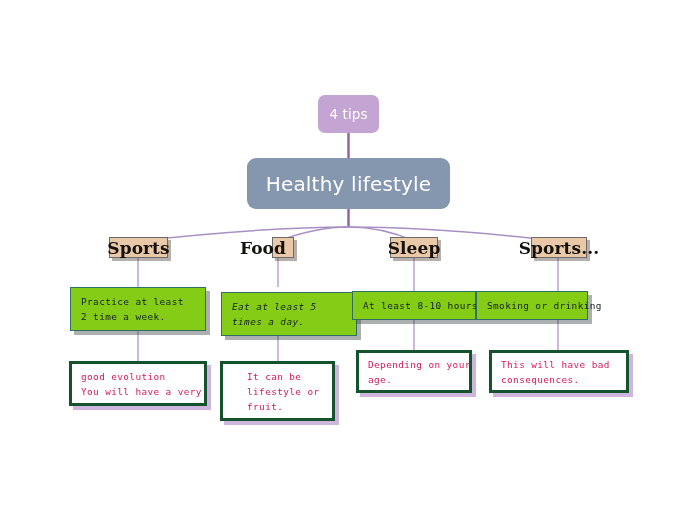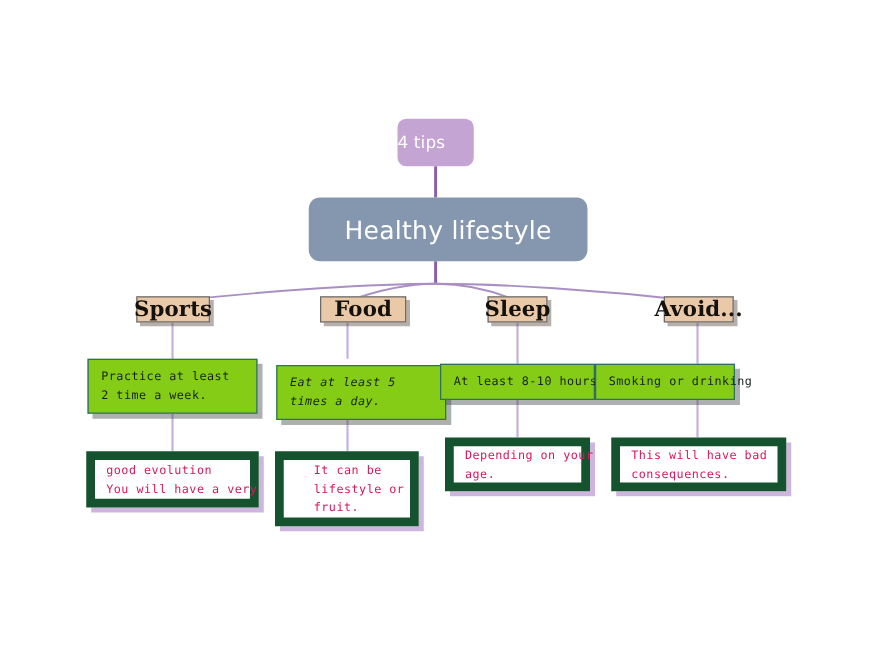--- a/index.html
+++ b/index.html
@@ -34,34 +34,35 @@
     position: absolute;
     left: 318px;
     top: 95px;
     width: 61px;
     height: 38px;
     background: #c3a4d2;
     border-radius: 7px;
     box-sizing: border-box;
     display: flex;
     align-items: center;
+    justify-content: center;
   }
   .root-node span {
     color: #ffffff;
     font-size: 13.5px;
     font-family: "DejaVu Sans", sans-serif;
     letter-spacing: 0.1px;
   }
 
   
   .central-node {
     position: absolute;
     left: 247px;
     top: 158px;
-    width: 223px;
+    width: 203px;
     height: 51px;
     background: #8597ae;
     border-radius: 9px;
     box-sizing: border-box;
     display: flex;
     align-items: center;
     justify-content: center;
   }
   .central-node span {
     color: #ffffff;
@@ -111,21 +112,21 @@
     font-size: 9.4px;
     line-height: 15px;
     letter-spacing: 0.4px;
     white-space: pre;
   }
 
   
   .note-box {
     position: absolute;
     background: #ffffff;
-    border: 7px solid #14532d;
+    border: 3px solid #14532d;
     box-shadow: 4px 4px 0 rgba(197,168,216,0.85);
     box-sizing: border-box;
     padding: 7px 9px;
     display: flex;
     flex-direction: column;
     justify-content: center;
   }
   .note-box .line {
     color: #d5195c;
     font-family: "DejaVu Sans Mono", monospace;
@@ -175,21 +176,21 @@
   </div>
   <div class="fact-box" style="left:70px; top:287px; width:136px; height:44px;">
     <div class="line">Practice at least</div>
     <div class="line">2 time a week.</div>
   </div>
   <div class="note-box" style="left:69px; top:361px; width:138px; height:45px;">
     <div class="line">good evolution</div>
     <div class="line">You will have a very</div>
   </div>
 
-  <div class="branch-label" style="left:256px; top:237px; width:69px;">
+  <div class="branch-label" style="left:272px; top:237px; width:22px;justify-content:flex-end;">
     <span>Food</span>
   </div>
   <div class="fact-box" style="left:221px; top:292px; width:136px; height:44px;font-style:italic;">
     <div class="line">Eat at least 5</div>
     <div class="line">times a day.</div>
   </div>
   <div class="note-box" style="left:220px; top:361px; width:115px; height:60px;padding-left:24px;">
     <div class="line">It can be</div>
     <div class="line">lifestyle or</div>
     <div class="line">fruit.</div>
@@ -200,21 +201,21 @@
   </div>
   <div class="fact-box" style="left:352px; top:291px; width:124px; height:29px;">
     <div class="line">At least 8-10 hours</div>
   </div>
   <div class="note-box" style="left:356px; top:350px; width:116px; height:43px;">
     <div class="line">Depending on your</div>
     <div class="line">age.</div>
   </div>
 
   <div class="branch-label" style="left:531px; top:237px; width:56px;">
-    <span>Avoid...</span>
+    <span>Sports...</span>
   </div>
   <div class="fact-box" style="left:476px; top:291px; width:112px; height:29px;">
     <div class="line">Smoking or drinking</div>
   </div>
   <div class="note-box" style="left:489px; top:350px; width:140px; height:43px;">
     <div class="line">This will have bad</div>
     <div class="line">consequences.</div>
   </div>
 
 </div>

